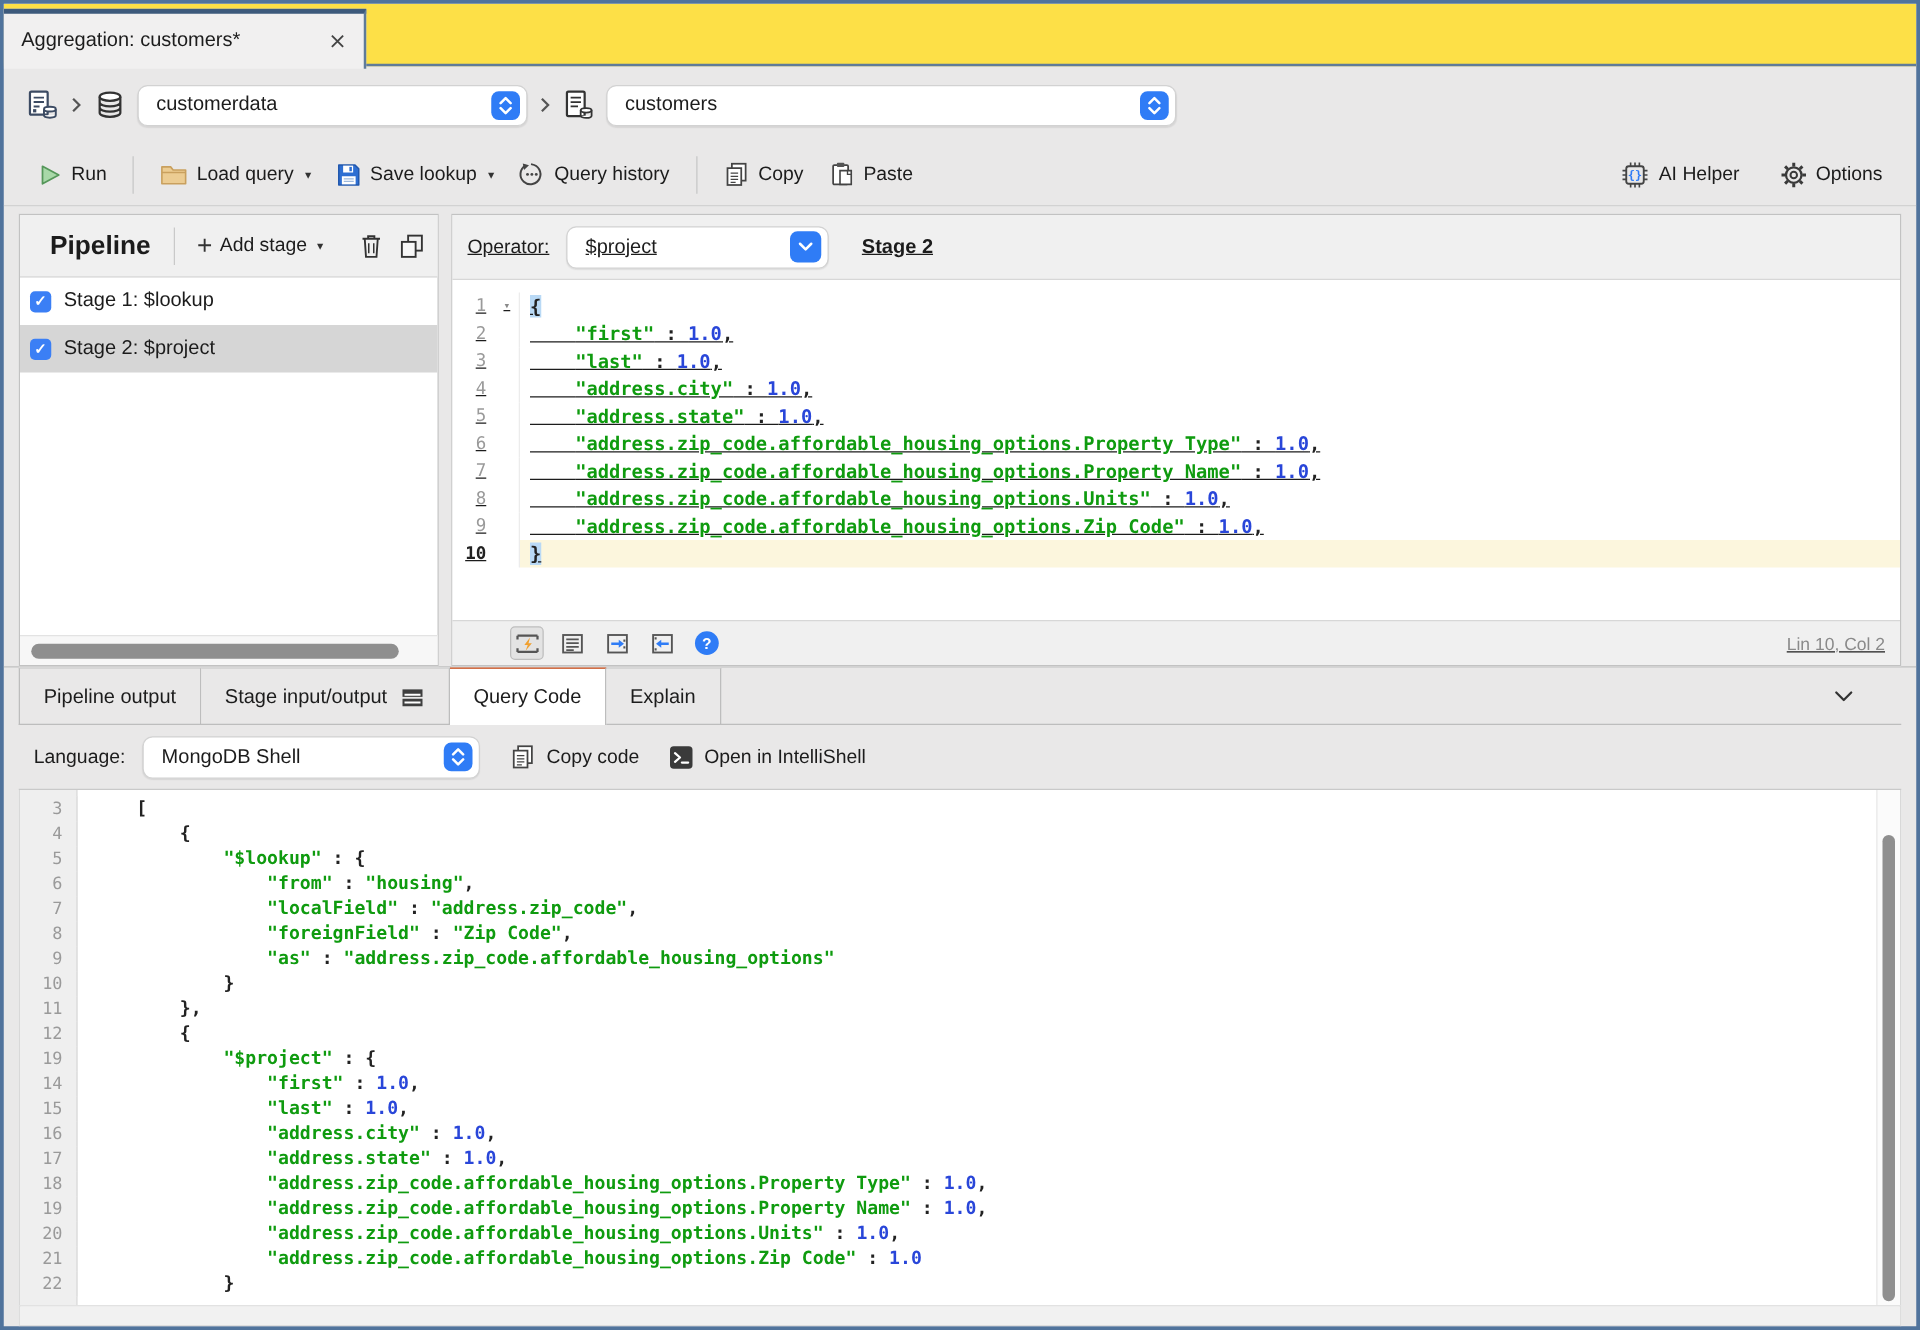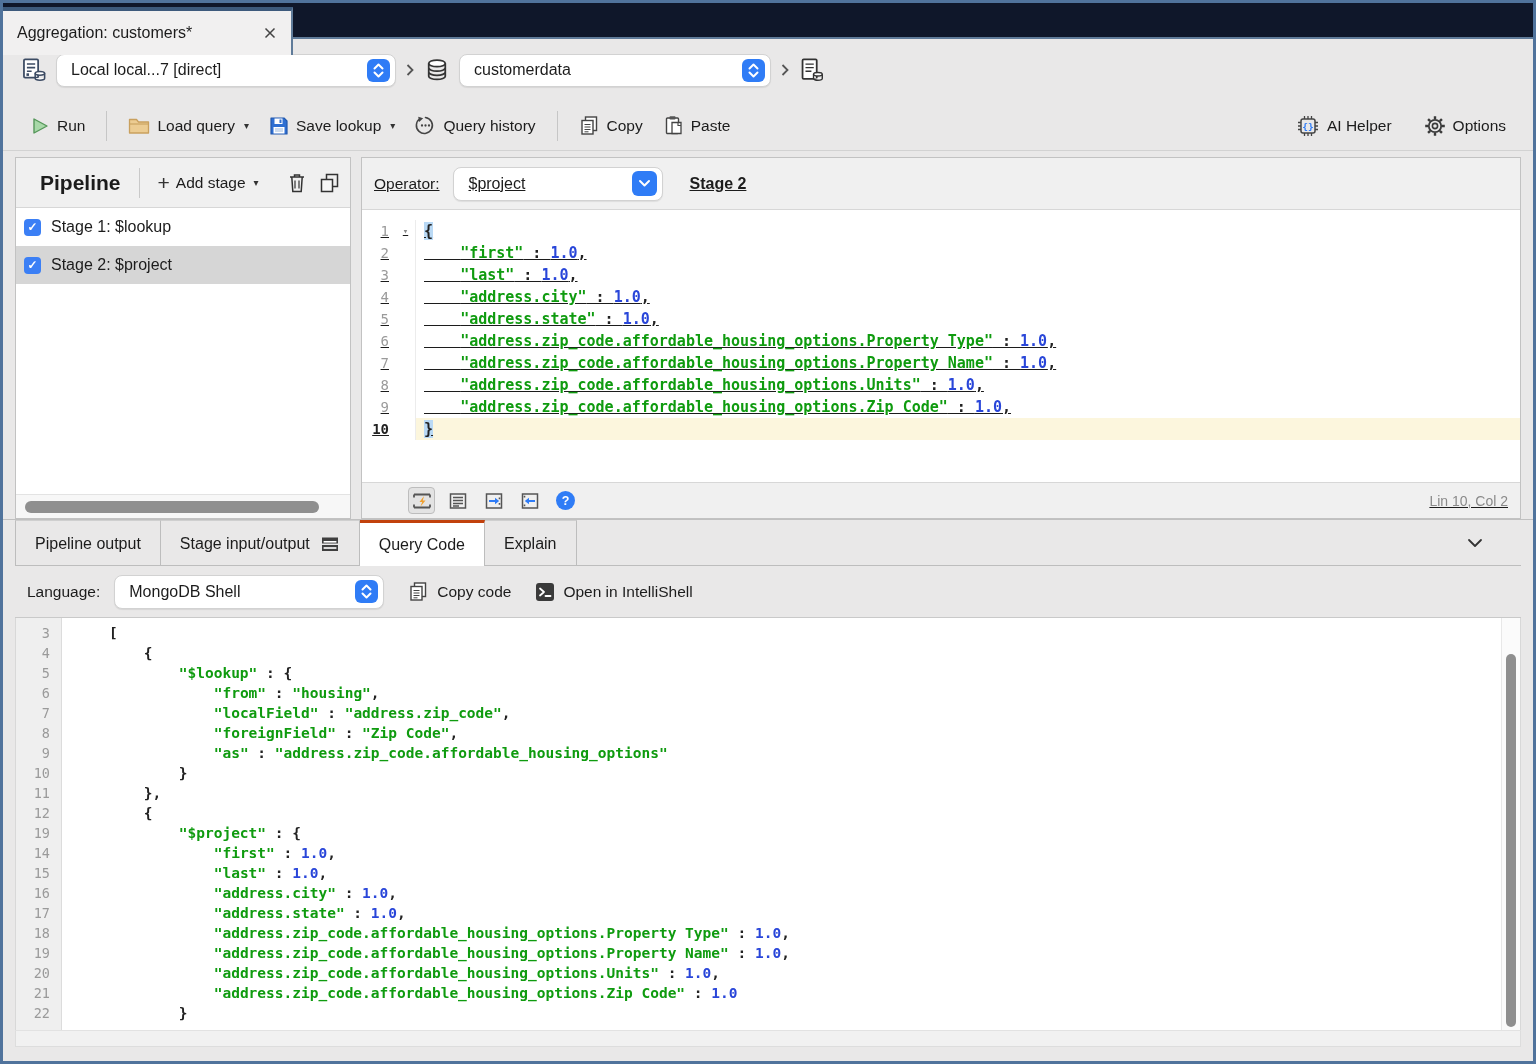--- a/index.html
+++ b/index.html
@@ -7,21 +7,21 @@
   .window {
     width:1536px; height:1064px;
     border:3px solid #50739c;
     background:#e9e8e8;
     font-family:"Liberation Sans", sans-serif;
     color:#1c1c1c;
     position:relative;
     overflow:hidden;
   }
   
-  .tabbar { height:36px; position:relative; border-bottom:2px solid #5f7b99; background:#0f172a; }
+  .tabbar { height:50px; position:relative; border-bottom:2px solid #5f7b99; background:#fde047; }
   .tab {
     position:absolute; left:0; top:4px; width:290px; height:48px;
     background:#f1f0f0; border-top:4px solid #3d5a7c; border-right:2px solid #5f7b99;
     display:flex; align-items:center; padding:0 14px; z-index:3;
   }
   .tab-title { font-size:16px; }
   .tab .close { margin-left:auto; cursor:pointer; }
   
   .connrow { height:62px; display:flex; align-items:center; padding:0 18px; gap:9px; }
   .select {
@@ -79,21 +79,21 @@
   .crow.cur .ctext { background:#fcf6dd; }
   .crow.cur .lnum { color:#222; font-weight:bold; }
   .tk-p { color:#222; } .tk-s { color:#0f9b0f; } .tk-n { color:#2946d9; }
   .tk-ps { color:#222; background:#b9d9f5; }
   
   .bottom { height:528px; border-top:1px solid #c0c0c0; display:flex; flex-direction:column; padding:0 12px; }
   .btabs { height:46px; display:flex; align-items:stretch; position:relative; flex:none; }
   .btabs::after { content:''; position:absolute; left:0; right:0; bottom:0; height:1px; background:#bdbdbd; }
   .btab { display:flex; align-items:center; gap:10px; padding:0 19px; font-size:16px; border-right:1px solid #bdbdbd; border-top:1px solid #cfcfcf; background:#e9e8e8; }
   .btab:first-child { border-left:1px solid #bdbdbd; }
-  .btab.active { background:#fff; border-top:3px solid #c2410c; z-index:2; font-weight:400; }
+  .btab.active { background:#fff; border-top:1px solid #c2410c; z-index:2; font-weight:400; }
   .btab-collapse { margin-left:auto; align-self:center; margin-right:38px; }
   .langrow { height:52px; display:flex; align-items:center; gap:14px; padding:0 12px; border-bottom:1px solid #c9c9c9; flex:none; }
   .sel-lang { width:270px; height:34px; }
   .lbtn { display:flex; align-items:center; gap:8px; font-size:15.5px; margin-left:10px; }
   .bcode { flex:1; background:#fff; border-left:1px solid #d8d8d8; border-right:1px solid #d8d8d8; position:relative; overflow:hidden; display:flex; }
   .bcode-inner { flex:1; padding-top:5px; overflow:hidden; }
   .bcode .crow { font-size:14.5px; line-height:20px; }
   .bcode .lnum { width:46px; padding-right:11px; background:#efefef; border-right:1px solid #dcdcdc; font-size:13.5px; }
   .bcode .ctext { padding-left:12px; }
   .bgutter-fill { position:absolute; left:0; top:0; bottom:0; width:46px; background:#efefef; border-right:1px solid #dcdcdc; z-index:0; }
@@ -118,28 +118,20 @@
   </div>
 
   <div class="connrow">
     <svg width="26" height="26" viewBox="0 0 22 22">
         <rect x="2.5" y="2" width="12" height="15.5" rx="1" fill="#fff" stroke="#3c4b63" stroke-width="1.5"></rect>
         <path d="M5 6h7 M5 9h7 M5 12h4" stroke="#3c4b63" stroke-width="1.3"></path>
         <rect x="4.6" y="13.8" width="2.2" height="2.2" fill="#3c4b63"></rect>
         <ellipse cx="16" cy="13.8" rx="4" ry="1.6" fill="#fff" stroke="#3c4b63" stroke-width="1.3"></ellipse>
         <path d="M12 13.8v4.2 M20 13.8v4.2 M12 18a4 1.6 0 0 0 8 0" fill="#fff" stroke="#3c4b63" stroke-width="1.3"></path>
       </svg>
-    <div class="select sel-server">
-      <span class="sel-text">Local local...7 [direct]</span>
-      <span class="stepper">
-          <svg width="15" height="17" viewBox="0 0 15 17">
-            <path d="M3.5 6.5 L7.5 2.5 L11.5 6.5 M3.5 10.5 L7.5 14.5 L11.5 10.5" stroke="#fff" stroke-width="2" fill="none" stroke-linecap="round" stroke-linejoin="round"></path>
-          </svg>
-        </span>
-    </div>
     <svg width="10" height="16" viewBox="0 0 10 16">
         <path d="M2.5 3 L7.5 8 L2.5 13" stroke="#555" stroke-width="1.8" fill="none"></path>
       </svg>
     <svg width="26" height="26" viewBox="0 0 22 22">
         <ellipse cx="11" cy="5.4" rx="7" ry="2.8" fill="#fff" stroke="#333" stroke-width="1.5"></ellipse>
         <path d="M4 5.4v10.8 M18 5.4v10.8 M4 16.2a7 2.8 0 0 0 14 0 M4 9.2a7 2.8 0 0 0 14 0 M4 12.7a7 2.8 0 0 0 14 0" fill="none" stroke="#333" stroke-width="1.5"></path>
       </svg>
     <div class="select sel-db">
       <span class="sel-text">customerdata</span>
       <span class="stepper">
@@ -150,20 +142,28 @@
     </div>
     <svg width="10" height="16" viewBox="0 0 10 16">
         <path d="M2.5 3 L7.5 8 L2.5 13" stroke="#555" stroke-width="1.8" fill="none"></path>
       </svg>
     <svg width="26" height="26" viewBox="0 0 22 22">
         <rect x="3" y="2" width="12" height="16.5" rx="1" fill="#fff" stroke="#333" stroke-width="1.5"></rect>
         <path d="M5.5 6h7 M5.5 9h7 M5.5 12h5" stroke="#333" stroke-width="1.2"></path>
         <ellipse cx="16" cy="14.6" rx="3.7" ry="1.5" fill="#fff" stroke="#333" stroke-width="1.2"></ellipse>
         <path d="M12.3 14.6v3.6 M19.7 14.6v3.6 M12.3 18.2a3.7 1.5 0 0 0 7.4 0" fill="#fff" stroke="#333" stroke-width="1.2"></path>
       </svg>
+    <div class="select sel-coll">
+      <span class="sel-text">customers</span>
+      <span class="stepper">
+          <svg width="15" height="17" viewBox="0 0 15 17">
+            <path d="M3.5 6.5 L7.5 2.5 L11.5 6.5 M3.5 10.5 L7.5 14.5 L11.5 10.5" stroke="#fff" stroke-width="2" fill="none" stroke-linecap="round" stroke-linejoin="round"></path>
+          </svg>
+        </span>
+    </div>
   </div>
 
   <div class="toolbar">
     <div class="tbtn">
       <svg width="20" height="20" viewBox="0 0 20 20">
           <polygon points="4,3 17,10 4,17" fill="#a8d8a8" stroke="#55975a" stroke-width="1.4" stroke-linejoin="round"></polygon>
         </svg>
       <span>Run</span>
     </div>
     <div class="tsep"></div>

